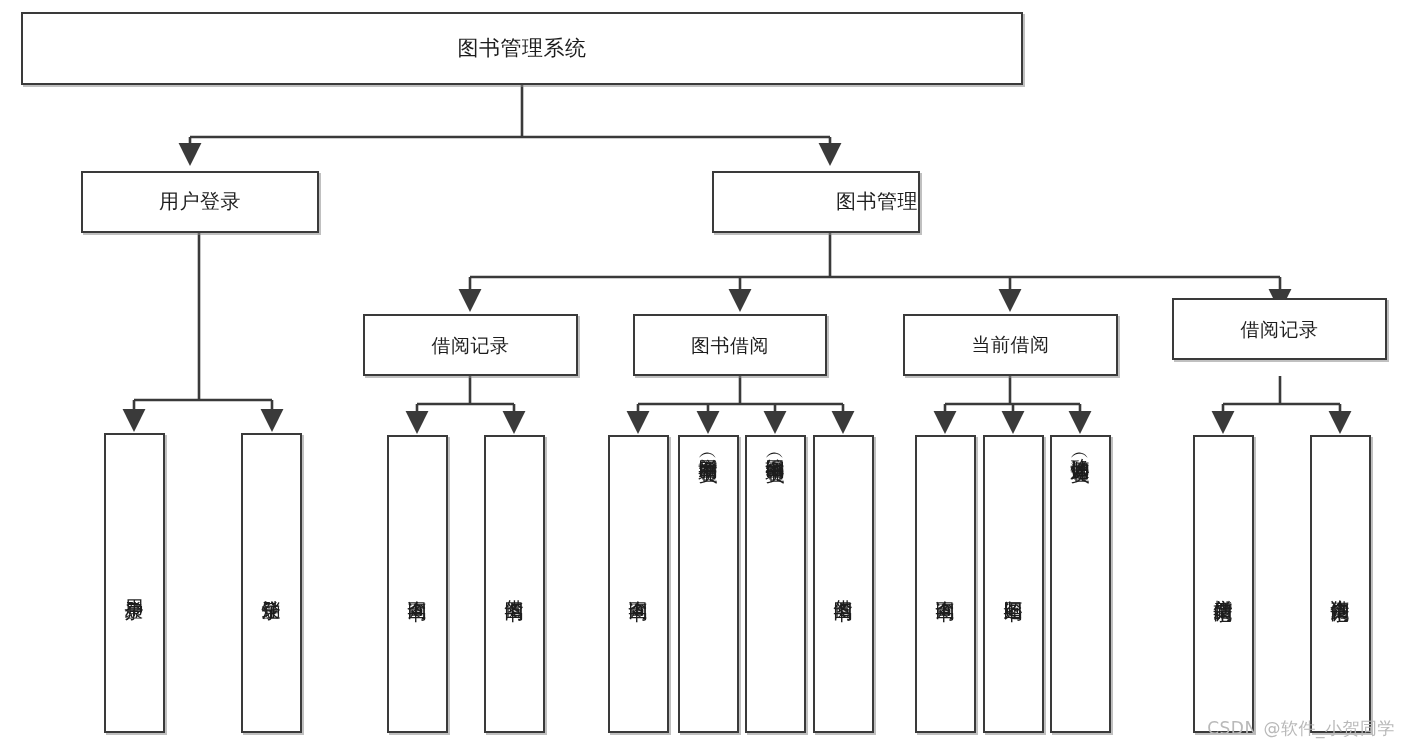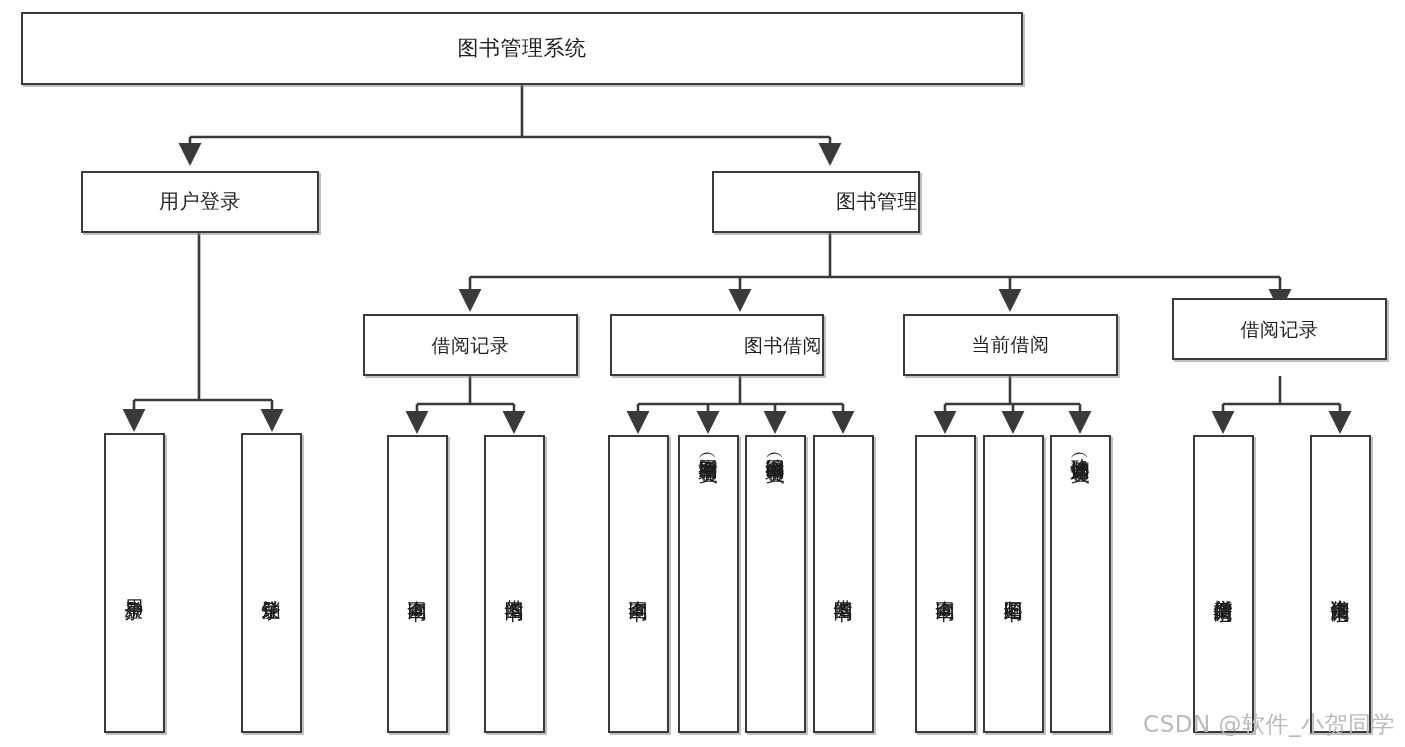--- a/index.html
+++ b/index.html
@@ -57,21 +57,21 @@
     white-space: pre-line;
     text-align: left;
   }
   .node.leaf.centered {
     align-items: center;
   }
   #watermark {
     position: absolute;
     right: 10px;
     bottom: 7px;
-    font-size: 23px;
+    font-size: 17px;
     color: #b9b9b9;
     letter-spacing: 0.5px;
     white-space: nowrap;
     user-select: none;
   }
 </style>
 </head>
 <body>
 
 <div id="canvas">
@@ -133,21 +133,21 @@
   <div class="node lvl1 shadow" style="left:81px; top:171px; width:238px; height:62px;">
     <span class="lbl">用户登录</span>
   </div>
   <div class="node lvl1 shadow" style="left:712px; top:171px; width:208px; height:62px;justify-content:flex-end;">
     <span class="lbl">图书管理</span>
   </div>
 
   <div class="node lvl2 shadow" style="left:363px; top:314px; width:215px; height:62px;">
     <span class="lbl">借阅记录</span>
   </div>
-  <div class="node lvl2 shadow" style="left:610px; top:314px; width:214px; height:62px;justify-content:flex-end;">
+  <div class="node lvl2 shadow" style="left:633px; top:314px; width:194px; height:62px;">
     <span class="lbl">图书借阅</span>
   </div>
   <div class="node lvl2 shadow" style="left:903px; top:314px; width:215px; height:62px;font-family:Liberation Serif, serif;">
     <span class="lbl">当前借阅</span>
   </div>
   <div class="node lvl2 shadow" style="left:1172px; top:298px; width:215px; height:62px;">
     <span class="lbl">借阅记录</span>
   </div>
 
   <div class="node leaf centered shadow" style="left:104px; top:433px; width:61px; height:300px;">

